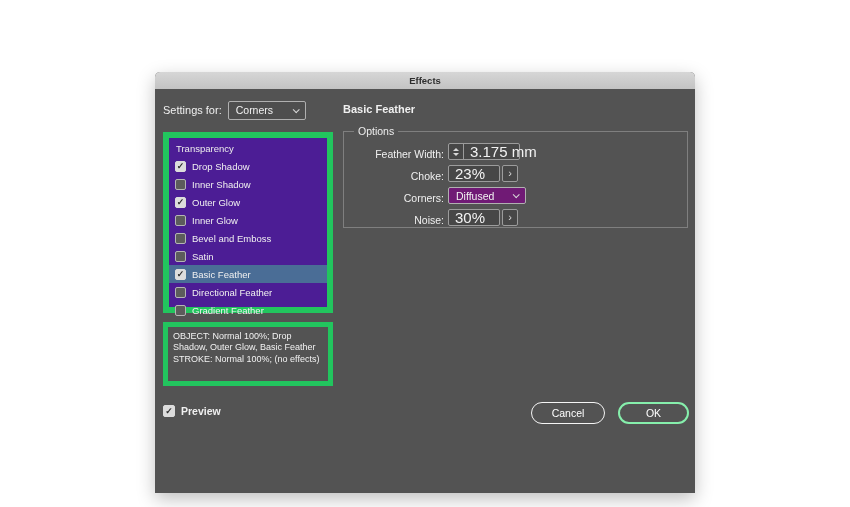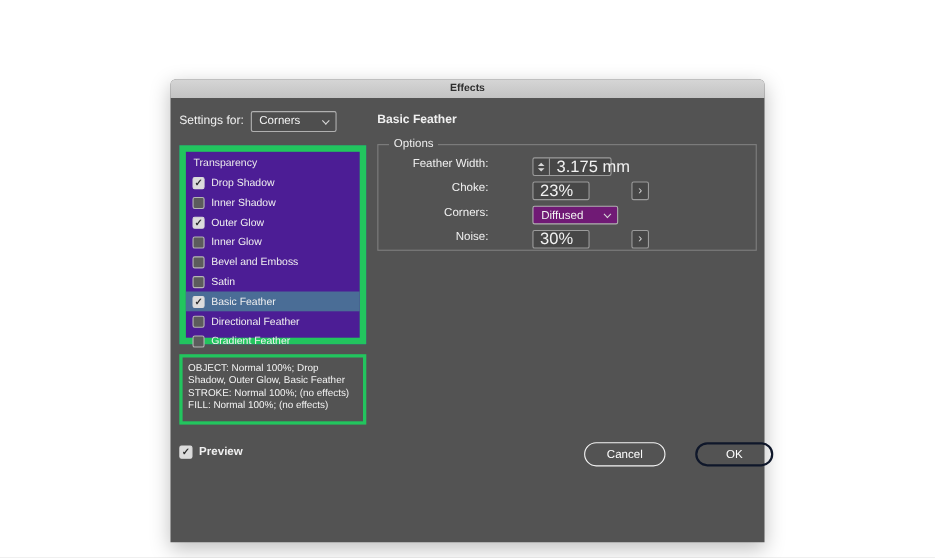--- a/index.html
+++ b/index.html
@@ -35,28 +35,28 @@
   .cb { width:11px; height:11px; border:1px solid #b5b5b5; border-radius:2px;
     background:#5c5c5c; display:flex; align-items:center; justify-content:center;
     flex:none; }
   .row.checked .cb, .cb.checked { background:#dcdcdc; border-color:#dcdcdc; }
   .check { display:none; font-size:9px; font-weight:bold; color:#2b2b2b; line-height:1; }
   .row.checked .check, .cb.checked .check { display:block; }
   .row-label { font-size:9.5px; color:#f0f0f0; white-space:nowrap; }
 
   
   .summary { position:absolute; left:8px; top:250px; width:170px; height:64px;
-    border:3px solid #22c55e; padding:4px 5px; font-size:9px; line-height:1.25;
+    border:5px solid #22c55e; padding:4px 5px; font-size:9px; line-height:1.25;
     color:#f2f2f2; }
 
   
   fieldset.options { position:absolute; left:188px; top:53px; width:345px; height:103px;
     border:1px solid #7f7f7f; padding:6px 8px 0 8px; }
   fieldset.options legend { font-size:10.5px; color:#ededed; padding:0 4px; margin-left:2px; }
-  .opt-row { display:flex; align-items:flex-start; margin-bottom:5px; height:17px;gap:36px; }
+  .opt-row { display:flex; align-items:flex-end; margin-bottom:5px; height:17px; }
   .opt-label { width:92px; text-align:right; margin-right:4px; font-size:10.5px;
     color:#f0f0f0; flex:none; }
   .field { display:flex; align-items:center; border:1px solid #9c9c9c;
     border-radius:2px; background:#474747; height:17px; color:#f2f2f2;
     font-size:15px; }
   .stepper-field { width:72px; }
   .stepper { width:15px; height:100%; border-right:1px solid #9c9c9c;
     display:flex; flex-direction:column; align-items:center; justify-content:center;
     gap:2px; cursor:pointer; flex:none; }
   .tri-up { width:0; height:0; border-left:3px solid transparent;
@@ -77,21 +77,21 @@
   .preview { position:absolute; left:8px; top:333px; display:flex;
     align-items:center; gap:6px; }
   .preview .cb { width:12px; height:12px; }
   .preview-label { font-size:10.5px; font-weight:600; color:#f0f0f0; }
 
   .btn { position:absolute; top:330px; height:22px; border-radius:11px;
     background:transparent; color:#ffffff; font-size:10.5px; font-weight:normal;
     display:flex; align-items:center; justify-content:center;
     font-family:"Liberation Sans", sans-serif; cursor:pointer; }
   .btn-cancel { left:376px; width:74px; border:1.5px solid #f5f5f5; }
-  .btn-ok { left:477px; width:71px; border:2px solid #0f172a; }
+  .btn-ok { left:463px; width:71px; border:2px solid #86efac; }
 </style>
 </head>
 <body>
 
 <div class="dialog">
 
   <div class="titlebar">
     <span>Effects</span>
   </div>
 
@@ -148,21 +148,20 @@
     </div>
     <div class="row">
       <span class="cb"></span>
       <span class="row-label">Gradient Feather</span>
     </div>
   </div>
 
   <div class="summary">
     <div>OBJECT: Normal 100%; Drop Shadow, Outer Glow, Basic Feather</div>
     <div>STROKE: Normal 100%; (no effects)</div>
-    <div>FILL: Normal 100%; (no effects)</div>
   </div>
 
   <fieldset class="options">
     <legend>Options</legend>
 
     <div class="opt-row">
       <span class="opt-label">Feather Width:</span>
       <div class="field stepper-field">
         <span class="stepper">
           <span class="tri-up"></span>

